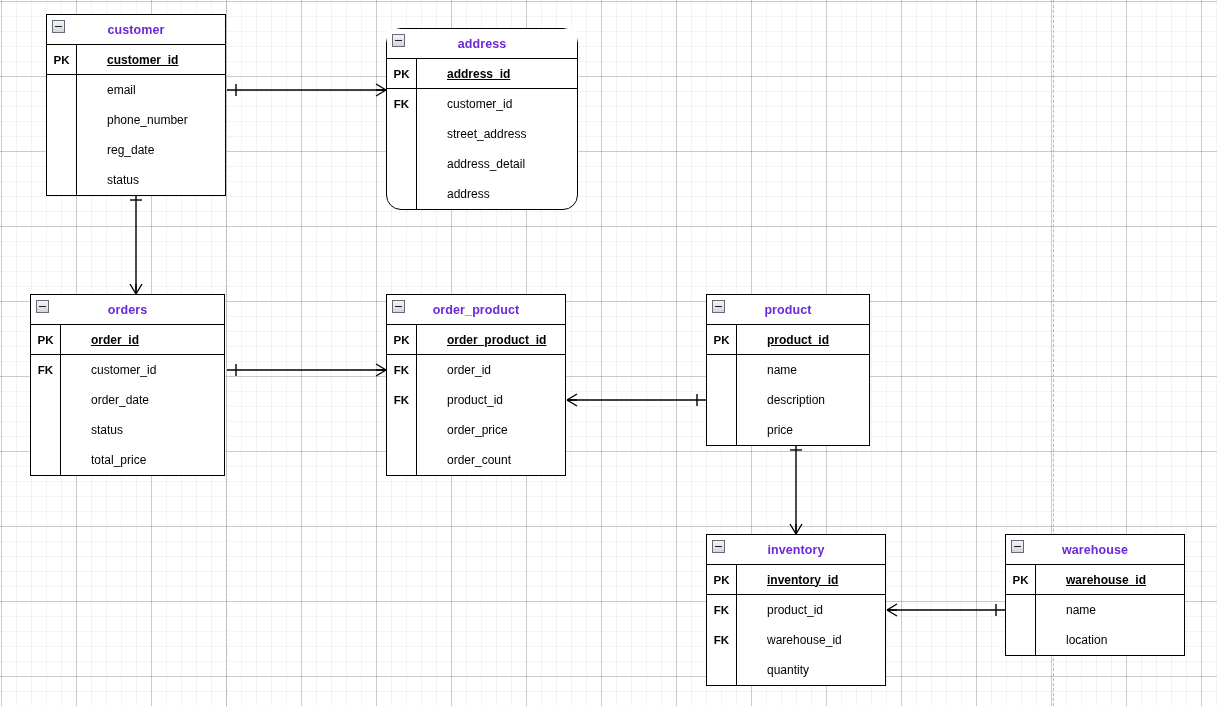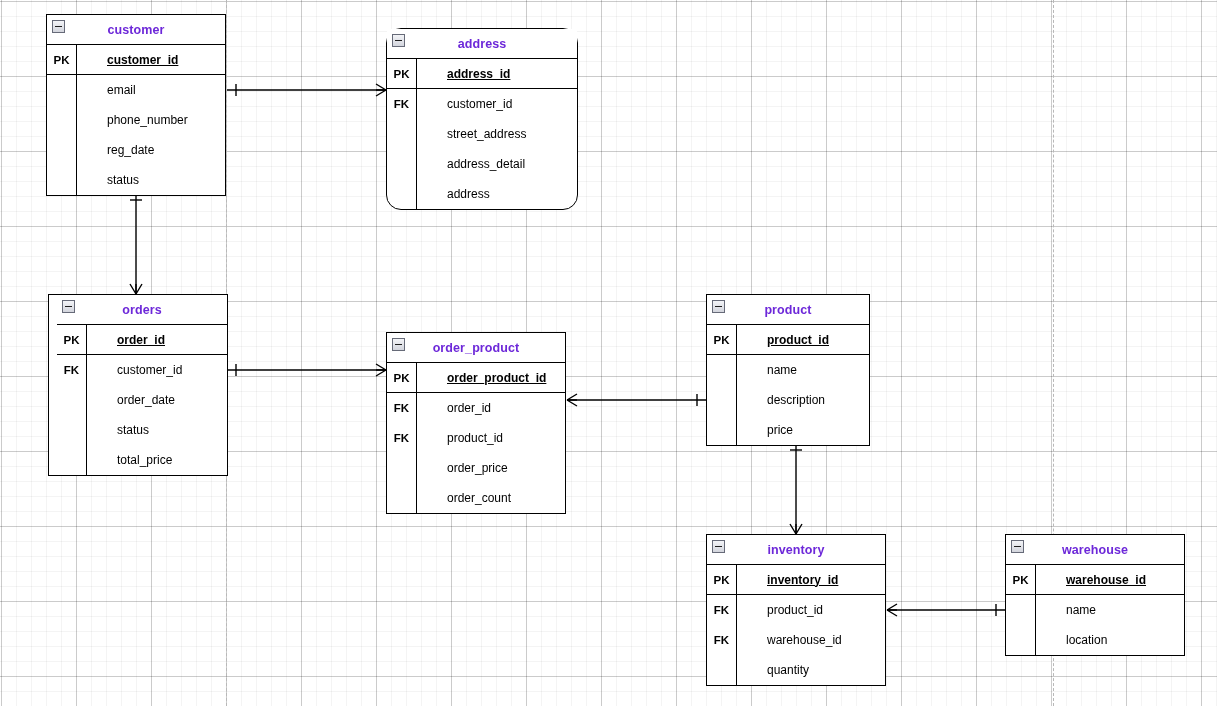--- a/index.html
+++ b/index.html
@@ -218,21 +218,21 @@
         </div>
         <div class="row">
           <div class="row-key"></div>
           <div class="row-name">address_detail</div>
         </div>
         <div class="row">
           <div class="row-key"></div>
           <div class="row-name">address</div>
         </div>
       </div>
-      <div class="entity" style="left: 48px; top: 294px; width: 180px; padding-left: 8px;">
+      <div class="entity" style="left: 30px; top: 294px; width: 195px;">
         <div class="entity-header">
           <span class="collapse-icon"></span>
           <span class="entity-title">orders</span>
         </div>
         <div class="row pk-row">
           <div class="row-key bold">PK</div>
           <div class="row-name pk-name">order_id</div>
         </div>
         <div class="row">
           <div class="row-key bold">FK</div>
@@ -244,21 +244,21 @@
         </div>
         <div class="row">
           <div class="row-key"></div>
           <div class="row-name">status</div>
         </div>
         <div class="row">
           <div class="row-key"></div>
           <div class="row-name">total_price</div>
         </div>
       </div>
-      <div class="entity" style="left: 386px; top: 294px; width: 180px; margin-top: 38px;">
+      <div class="entity" style="left: 386px; top: 294px; width: 180px;">
         <div class="entity-header">
           <span class="collapse-icon"></span>
           <span class="entity-title">order_product</span>
         </div>
         <div class="row pk-row">
           <div class="row-key bold">PK</div>
           <div class="row-name pk-name">order_product_id</div>
         </div>
         <div class="row">
           <div class="row-key bold">FK</div>

